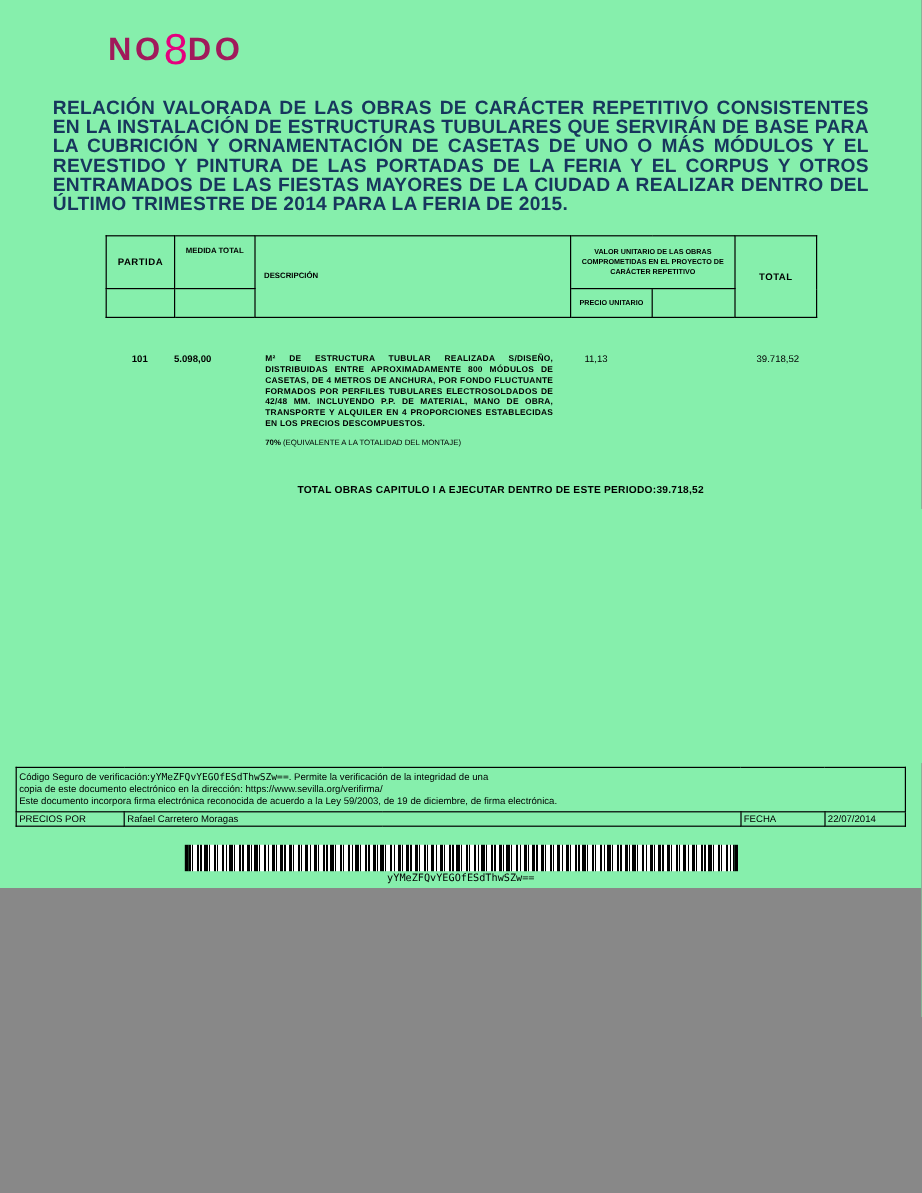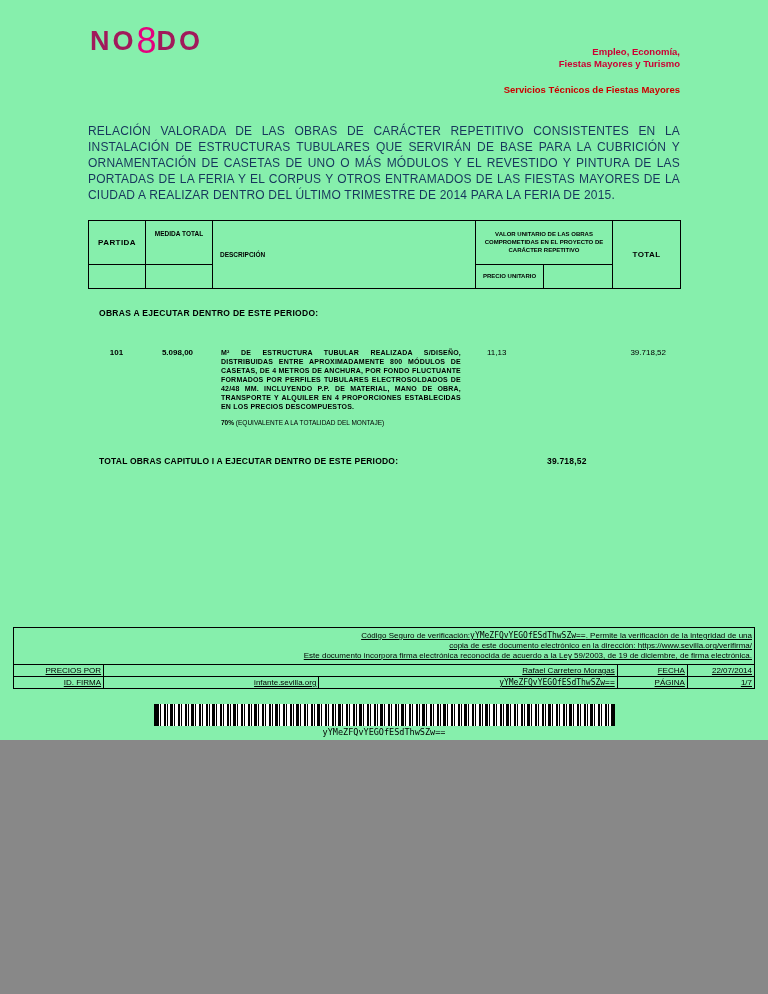--- a/index.html
+++ b/index.html
@@ -13,21 +13,21 @@
             padding:26px 88px 0 90px; }
   .brand { display:inline-block; text-align:center; }
   .nodo { font-weight:bold; font-size:27px; letter-spacing:3px; color:#a11a5b; line-height:30px; }
   .nodo .eight { font-weight:400; font-size:36px; color:#e5007e; vertical-align:-3px; letter-spacing:0; }
   .org { margin-top:3px; font-size:20.5px; color:#3a3a3a; letter-spacing:0.8px;
          font-variant-caps:small-caps; }
   .dept { margin-top:20px; text-align:right; color:#cc0033; font-weight:bold;
           font-size:9.5px; line-height:11.5px; }
   .service { margin-top:15px; color:#cc0000; font-weight:bold; font-size:9.5px; }
   
-  .title { margin:27px 88px 0; font-size:12px; font-weight:normal; color:#17365d;
+  .title { margin:27px 44px 0; font-size:16px; font-weight:bold; color:#17365d;
            text-align:justify; line-height:16px; letter-spacing:0.2px; }
   
   .main-table { border-collapse:collapse; table-layout:fixed; width:592px;
                 margin:17px 0 0 88px; }
   .main-table td { border:1px solid #000; text-align:center; vertical-align:middle;
                    font-weight:bold; padding:2px; box-sizing:border-box; }
   .main-table .r1 { height:44px; }
   .main-table .r2 { height:24px; }
   .th-partida { font-size:8px; letter-spacing:0.4px; }
   .th-medida  { font-size:6.5px; vertical-align:top !important; padding-top:9px !important; }
@@ -36,41 +36,41 @@
   .th-precio  { font-size:6px; line-height:8px; }
   .th-total   { font-size:8px; letter-spacing:0.4px; }
   
   .obras-heading { margin:19px 88px 0; padding-left:11px; font-size:8.5px;
                    font-weight:bold; letter-spacing:0.3px; }
   .capitulo { margin:21px 88px 0; padding-left:11px; font-size:8.5px;
               font-weight:bold; letter-spacing:0.3px; line-height:13px; }
   
   .data-row { display:flex; margin:30px 88px 0; align-items:flex-start; }
   .dr-partida { width:57px; text-align:center; font-weight:bold; font-size:8px; }
-  .dr-medida  { width:67px; text-align:center; font-weight:bold; font-size:8px;
+  .dr-medida  { width:67px; text-align:left; font-weight:bold; font-size:8px;
                 padding-right:2px; box-sizing:border-box; }
   .dr-desc    { width:263px; box-sizing:border-box; padding:0 14px 0 9px; }
   .dr-desc .desc-text { margin:0; font-size:7px; font-weight:bold; text-align:justify;
                         line-height:9px; letter-spacing:0.2px; }
   .dr-desc .nota { margin:8px 0 0; font-size:6.5px; }
   .dr-desc .nota .pct { font-weight:bold; }
   .dr-precio  { width:68px; box-sizing:border-box; padding-left:12px; font-size:8px; }
   .dr-total   { flex:1; text-align:right; padding-right:14px; box-sizing:border-box; font-size:8px; }
   
   .total-row { display:flex; margin:30px 88px 4px; padding-left:11px;
-               font-weight:bold; font-size:8.5px; letter-spacing:0.2px; }
+               font-weight:bold; font-size:8.5px; letter-spacing:0.2px;text-align:right; }
   .total-row .tl { width:448px; }
   
   .page-num { position:absolute; top:822px; left:0; width:100%; text-align:center;
               font-weight:bold; font-size:9.5px; }
   
   .footer { position:absolute; left:13px; right:13px; bottom:3px; }
   .footer-table { width:100%; border-collapse:collapse; table-layout:fixed; }
-  .footer-table td { border:1px solid #000; text-align:right; vertical-align:middle;
-                     font-size:8px; padding:1px 2px; overflow:hidden; white-space:nowrap;text-decoration:underline; }
+  .footer-table td { border:1px solid #000; text-align:left; vertical-align:middle;
+                     font-size:8px; padding:1px 2px; overflow:hidden; white-space:nowrap; }
   .csv-cell { line-height:10px; padding:3px 2px !important; white-space:normal !important; }
   .mono { font-family:"DejaVu Sans Mono", monospace; }
   .fc1 { width:90px; } .fc2 { width:215px; } .fc3 { width:298px; }
   .fc4 { width:70px; } .fc5 { width:67px; }
   .barcode { width:455px; height:22px; margin:15px auto 0;
     background:
       repeating-linear-gradient(90deg,
         #000 0px,#000 2px,#fff 2px,#fff 3px,
         #000 3px,#000 4px,#fff 4px,#fff 7px,
         #000 7px,#000 9px,#fff 9px,#fff 10px,
@@ -83,25 +83,20 @@
                   font-family:"DejaVu Sans Mono", monospace; }
 </style>
 </head>
 <body>
 
 <div class="page">
 
   <div class="header">
     <div class="brand">
       <div class="nodo"><span>NO</span><span class="eight">8</span><span>DO</span></div>
-    </div>
-    <div class="dept">
-      <div>Empleo, Economía,</div>
-      <div>Fiestas Mayores y Turismo</div>
-      <div class="service">Servicios Técnicos de Fiestas Mayores</div>
     </div>
   </div>
 
   <p class="title">RELACIÓN VALORADA DE LAS OBRAS DE CARÁCTER REPETITIVO CONSISTENTES EN LA INSTALACIÓN DE ESTRUCTURAS TUBULARES QUE SERVIRÁN DE BASE PARA LA CUBRICIÓN Y ORNAMENTACIÓN DE CASETAS DE UNO O MÁS MÓDULOS Y EL REVESTIDO Y PINTURA DE LAS PORTADAS DE LA FERIA Y EL CORPUS Y OTROS ENTRAMADOS DE LAS FIESTAS MAYORES DE LA CIUDAD A REALIZAR DENTRO DEL ÚLTIMO TRIMESTRE DE 2014 PARA LA FERIA DE 2015.</p>
 
   <table class="main-table">
     <colgroup>
       <col style="width:57px">
         <col style="width:67px">
         <col style="width:263px">
@@ -119,21 +114,20 @@
     </tr>
     <tr class="r2">
       <td></td>
       <td></td>
       <td class="th-precio">PRECIO UNITARIO</td>
       <td></td>
     </tr>
   </tbody>
     </table>
 
-  <div class="obras-heading">OBRAS A EJECUTAR DENTRO DE ESTE PERIODO:</div>
 
   <div class="data-row">
     <div class="dr-partida">101</div>
     <div class="dr-medida">5.098,00</div>
     <div class="dr-desc">
       <p class="desc-text">M² DE ESTRUCTURA TUBULAR REALIZADA S/DISEÑO, DISTRIBUIDAS ENTRE APROXIMADAMENTE 800 MÓDULOS DE CASETAS, DE 4 METROS DE ANCHURA, POR FONDO FLUCTUANTE FORMADOS POR PERFILES TUBULARES ELECTROSOLDADOS DE 42/48 MM. INCLUYENDO P.P. DE MATERIAL, MANO DE OBRA, TRANSPORTE Y ALQUILER EN 4 PROPORCIONES ESTABLECIDAS EN LOS PRECIOS DESCOMPUESTOS.</p>
       <p class="nota"><span class="pct">70%</span><span> (EQUIVALENTE A LA TOTALIDAD DEL MONTAJE)</span></p>
     </div>
     <div class="dr-precio">11,13</div>
     <div class="dr-total">39.718,52</div>
@@ -162,26 +156,19 @@
           <div>copia de este documento electrónico en la dirección: https://www.sevilla.org/verifirma/</div>
           <div>Este documento incorpora firma electrónica reconocida de acuerdo a la Ley 59/2003, de 19 de diciembre, de firma electrónica.</div>
         </td>
       </tr>
       <tr>
         <td>PRECIOS POR</td>
         <td colspan="2">Rafael Carretero Moragas</td>
         <td>FECHA</td>
         <td>22/07/2014</td>
       </tr>
-      <tr>
-        <td>ID. FIRMA</td>
-        <td>infante.sevilla.org</td>
-        <td class="mono">yYMeZFQvYEGOfESdThwSZw==</td>
-        <td>PÁGINA</td>
-        <td>1/7</td>
-      </tr>
     </tbody>
       </table>
     <div class="barcode"></div>
     <div class="barcode-text">yYMeZFQvYEGOfESdThwSZw==</div>
   </div>
 
 </div>
 
 </body></html>

